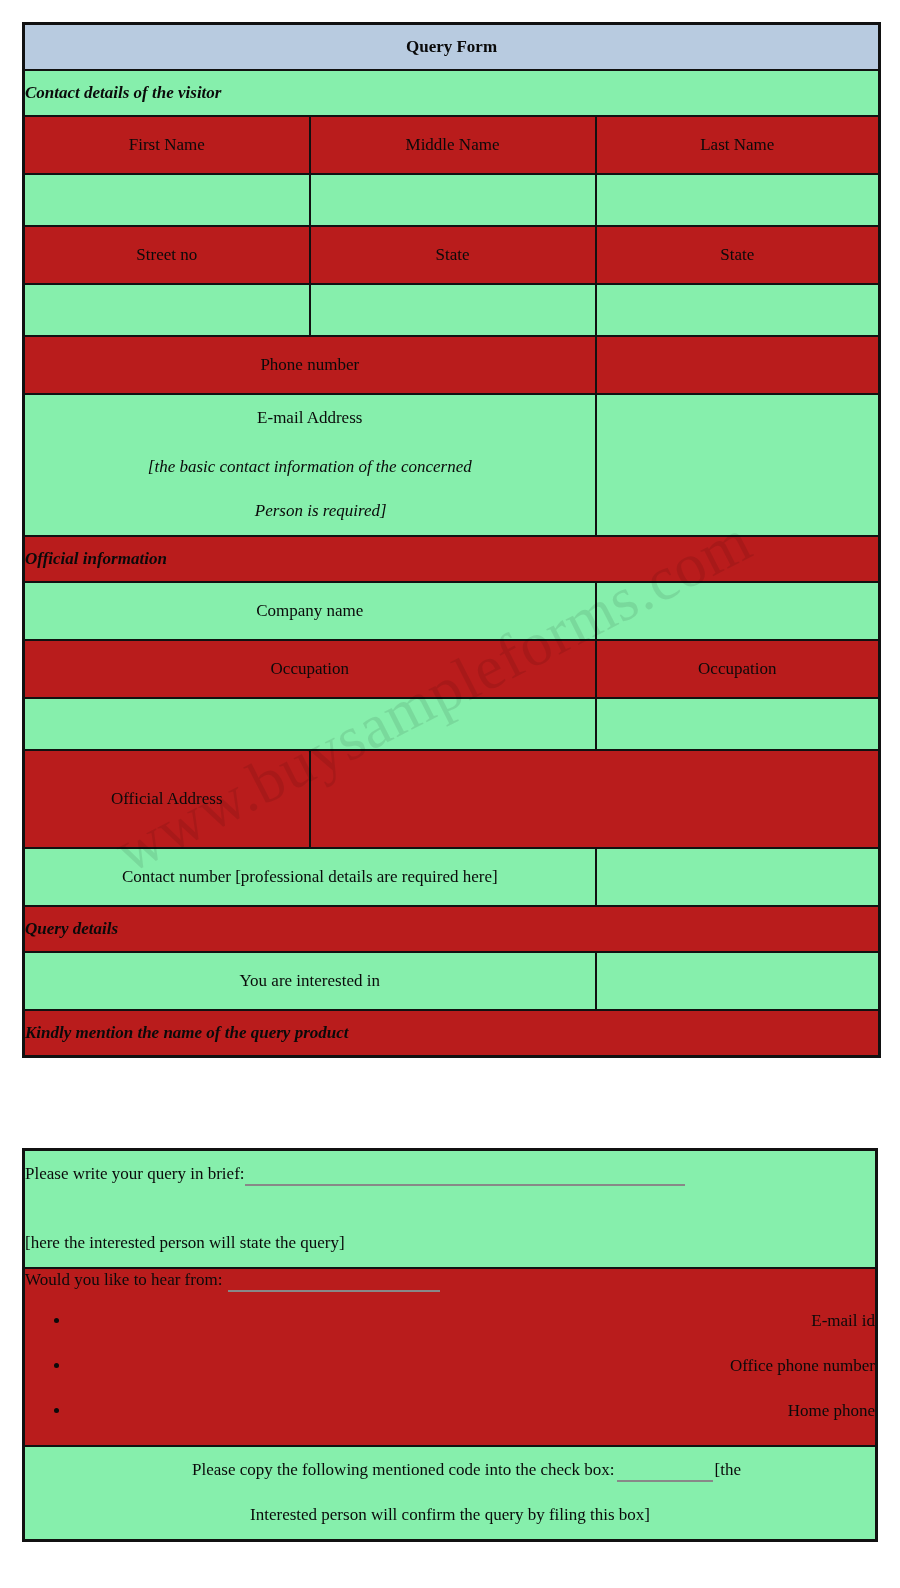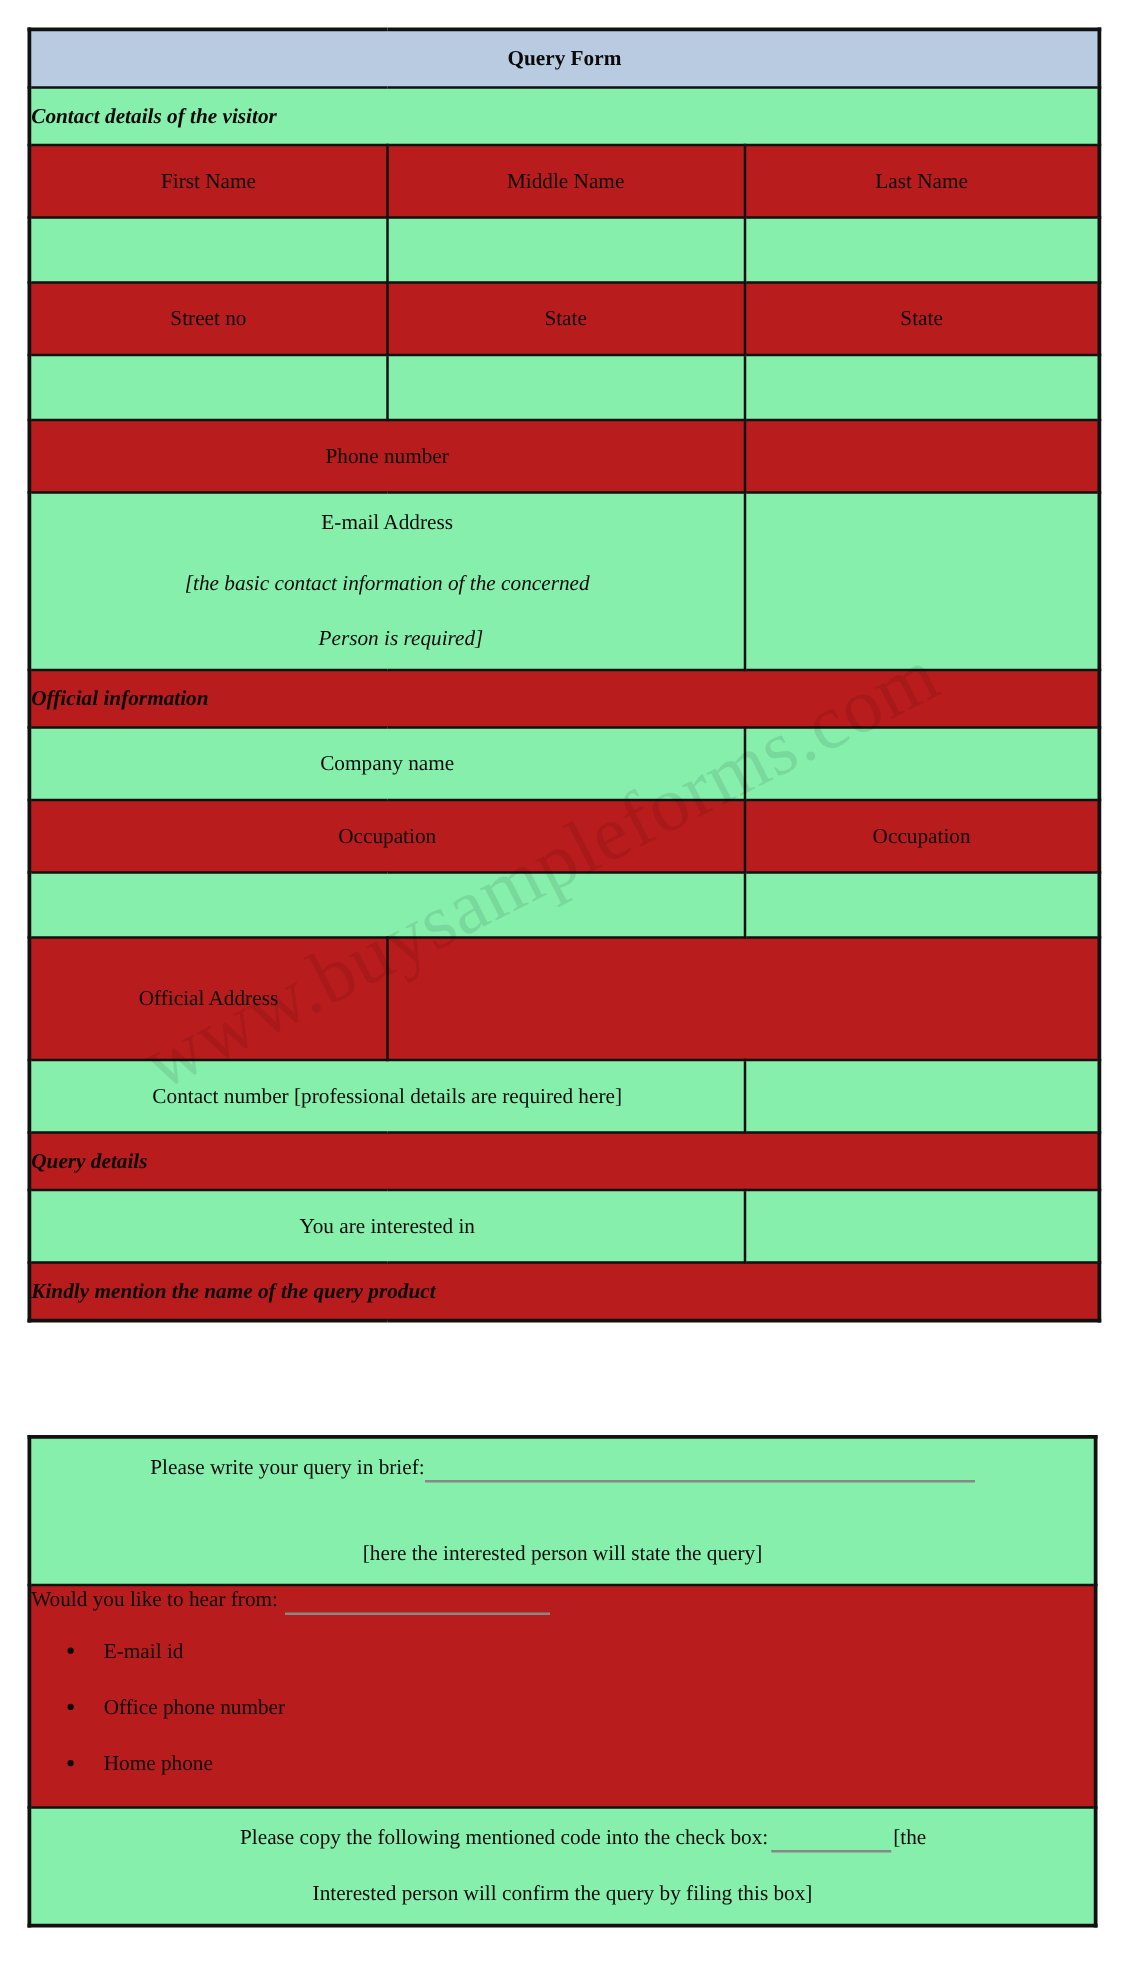--- a/index.html
+++ b/index.html
@@ -100,21 +100,21 @@
   .email-cell .ln2 { display:block; font-style: italic; margin-bottom: 22px; }
   .email-cell .ln3 { display:block; font-style: italic; padding-left: 22px; }
 
   .addr-cell { height: 96px; text-align:center; }
 
   
   .f-query {
     height: 116px;
     padding: 12px 14px 0 14px;
     vertical-align: top;
-    text-align: center;
+    text-align: left;
   }
   .f-query .q-line1 { display:block; white-space: nowrap; }
   .f-query .q-line2 { display:block; margin-top: 46px; }
   .ruled {
     display: inline-block;
     border-bottom: 2px solid #888;
     height: 1.05em;
     vertical-align: bottom;
   }
   .rule-long  { width: 440px; }
@@ -126,21 +126,21 @@
     padding: 16px 14px 6px 14px;
     vertical-align: top;
     text-align: left;
   }
   .f-hear .hear-label { display:block; white-space: nowrap; }
   .f-hear ul {
     margin: 18px 0 0 0;
     padding-left: 46px;
     list-style: disc;
   }
-  .f-hear li { margin-bottom: 22px; padding-left: 12px; }
+  .f-hear li { margin-bottom: 22px; padding-left: 12px; text-align: right; }
 
   .f-code {
     height: 92px;
     text-align: center;
     padding: 12px 10px;
   }
   .f-code .cl1 { display:block; margin-bottom: 22px; padding-left: 33px; }
   .f-code .cl2 { display:block; }
 </style>
 </head>

